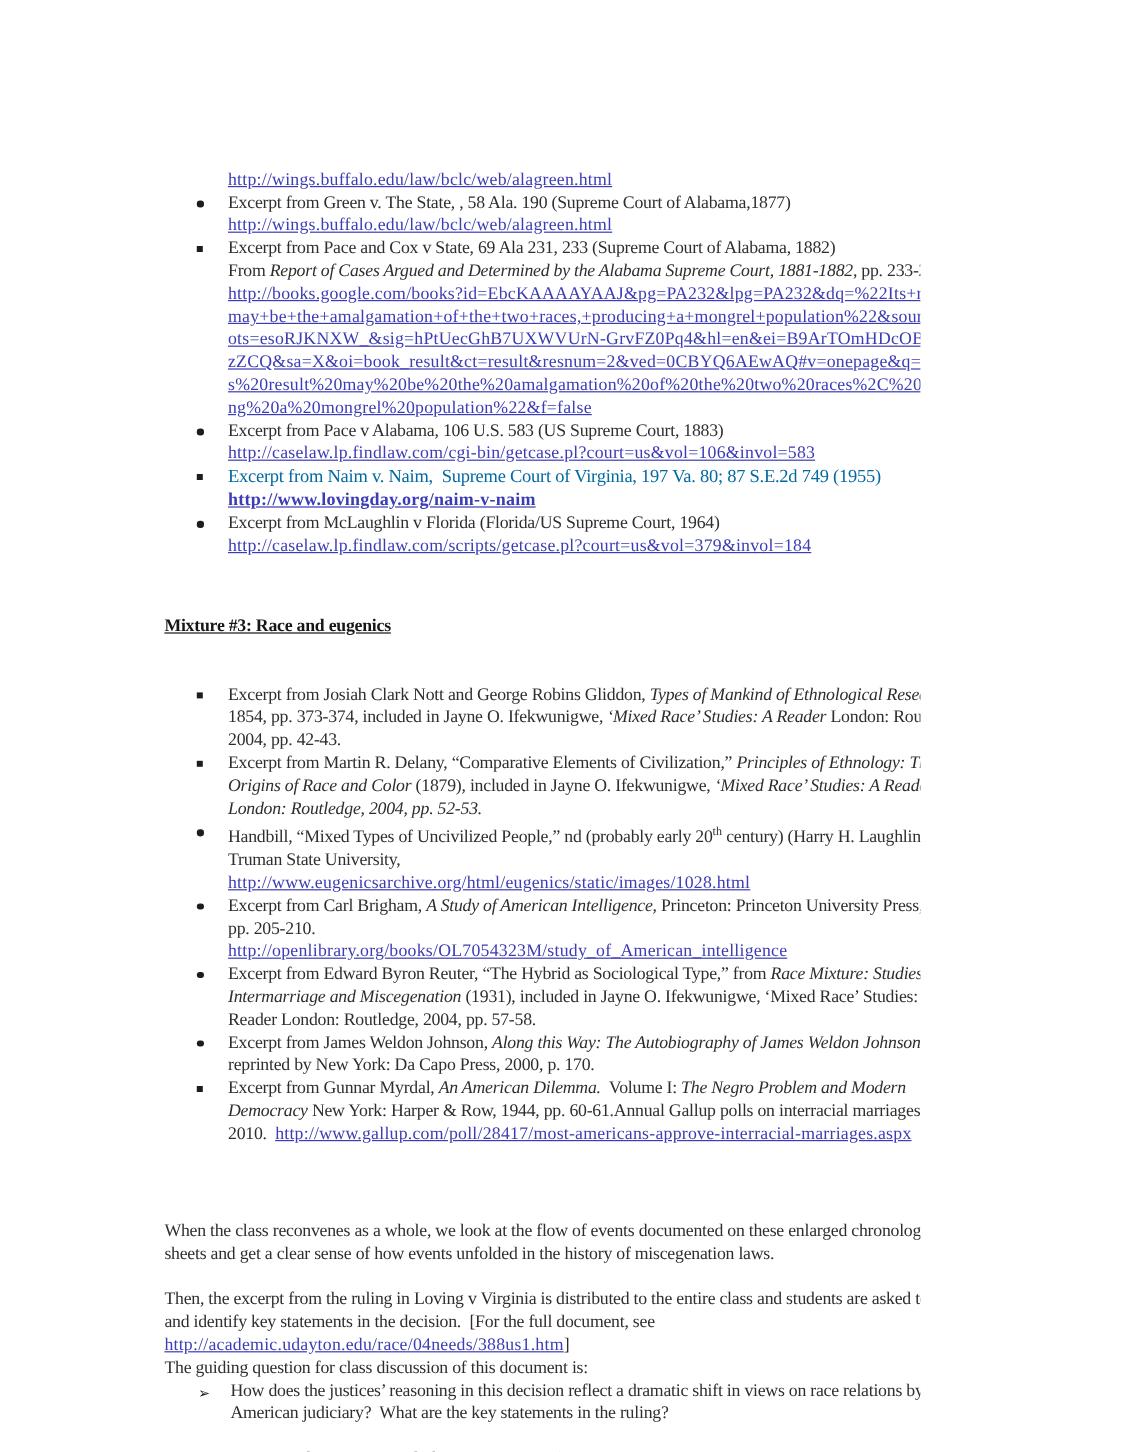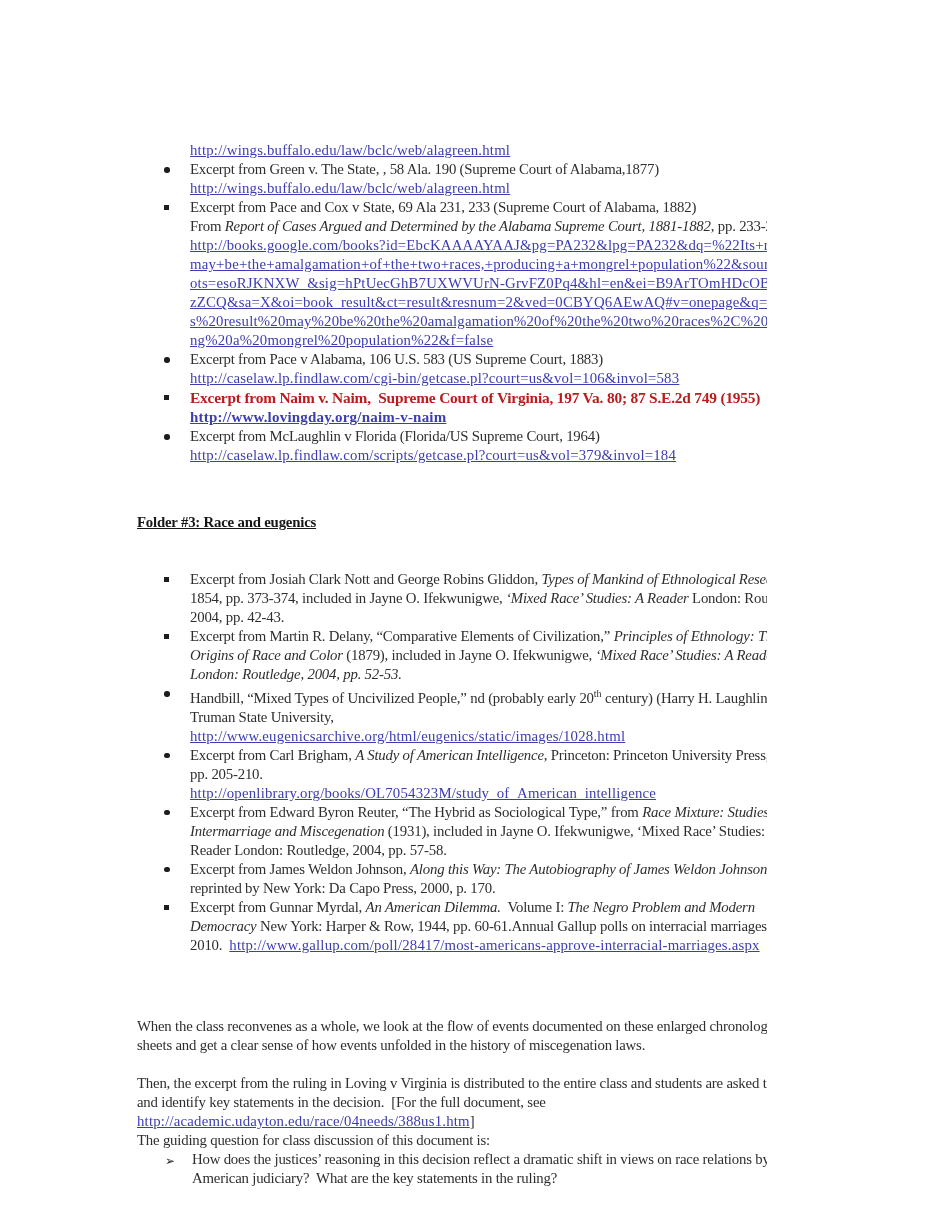--- a/index.html
+++ b/index.html
@@ -35,21 +35,21 @@
   .lnk {
     color: #3c3cb4;
     text-decoration: underline;
     word-break: break-all;
     letter-spacing: 0.2px;
     cursor: pointer;
   }
   .lnk.bold { font-weight: bold; font-size: 15px; }
   .rn  { }
   .ri  { font-style: italic; }
-  .rb  { font-weight: bold; color: #b91c1c; font-size: 15.4px; }
+  .rb  { font-weight: normal; color: #0369a1; font-size: 15.4px; }
   .ru  { text-decoration: underline; color: #242424; }
   .rsup{ vertical-align: super; font-size: 10px; letter-spacing: 0; }
   .heading {
     font-weight: bold;
     text-decoration: underline;
     color: #161616;
     margin-top: 10px;
   }
   #body-blocks { margin-top: 24px; }
   .para { }
@@ -63,17 +63,17 @@
     padding-top: 2px;
     color: #222222;
   }
 </style>
 </head>
 <body>
 
 <div class="page">
   <div class="content">
     <div id="list-cases" class="blist"><div class="li"><span class="marker"></span><span class="li-body"><a class="lnk">http://wings.buffalo.edu/law/bclc/web/alagreen.html</a></span></div><div class="li"><span class="marker"><span class="disc"></span></span><span class="li-body"><span class="rn">Excerpt from Green v. The State, , 58 Ala. 190 (Supreme Court of Alabama,1877)</span><br><a class="lnk">http://wings.buffalo.edu/law/bclc/web/alagreen.html</a></span></div><div class="li"><span class="marker"><span class="square"></span></span><span class="li-body"><span class="rn">Excerpt from Pace and Cox v State, 69 Ala 231, 233 (Supreme Court of Alabama, 1882)</span><br><span class="rn">From </span><span class="ri">Report of Cases Argued and Determined by the Alabama Supreme Court, 1881-1882</span><span class="rn">, pp. 233-234.</span><br><a class="lnk">http://books.google.com/books?id=EbcKAAAAYAAJ&amp;pg=PA232&amp;lpg=PA232&amp;dq=%22Its+result+may+be+the+amalgamation+of+the+two+races,+producing+a+mongrel+population%22&amp;source=bl&amp;ots=esoRJKNXW_&amp;sig=hPtUecGhB7UXWVUrN-GrvFZ0Pq4&amp;hl=en&amp;ei=B9ArTOmHDcOBlAeh3azZCQ&amp;sa=X&amp;oi=book_result&amp;ct=result&amp;resnum=2&amp;ved=0CBYQ6AEwAQ#v=onepage&amp;q=%22Its%20result%20may%20be%20the%20amalgamation%20of%20the%20two%20races%2C%20producing%20a%20mongrel%20population%22&amp;f=false</a></span></div><div class="li"><span class="marker"><span class="disc"></span></span><span class="li-body"><span class="rn">Excerpt from Pace v Alabama, 106 U.S. 583 (US Supreme Court, 1883)</span><br><a class="lnk">http://caselaw.lp.findlaw.com/cgi-bin/getcase.pl?court=us&amp;vol=106&amp;invol=583</a></span></div><div class="li"><span class="marker"><span class="square"></span></span><span class="li-body"><span class="rb">Excerpt from Naim v. Naim,  Supreme Court of Virginia, 197 Va. 80; 87 S.E.2d 749 (1955)</span><br><a class="lnk bold">http://www.lovingday.org/naim-v-naim</a></span></div><div class="li"><span class="marker"><span class="disc"></span></span><span class="li-body"><span class="rn">Excerpt from McLaughlin v Florida (Florida/US Supreme Court, 1964)</span><br><a class="lnk">http://caselaw.lp.findlaw.com/scripts/getcase.pl?court=us&amp;vol=379&amp;invol=184</a></span></div></div>
-    <div class="heading">Folder #3: Race and eugenics</div>
+    <div class="heading">Mixture #3: Race and eugenics</div>
     <div id="list-eugenics" class="blist"><div class="li"><span class="marker"><span class="square"></span></span><span class="li-body"><span class="rn">Excerpt from Josiah Clark Nott and George Robins Gliddon, </span><span class="ri">Types of Mankind of Ethnological Researches</span><span class="rn">, 1854, pp. 373-374, included in Jayne O. Ifekwunigwe, </span><span class="ri">‘Mixed Race’ Studies: A Reader</span><span class="rn"> London: Routledge, 2004, pp. 42-43.</span></span></div><div class="li"><span class="marker"><span class="square"></span></span><span class="li-body"><span class="rn">Excerpt from Martin R. Delany, “Comparative Elements of Civilization,” </span><span class="ri">Principles of Ethnology: The Origins of Race and Color</span><span class="rn"> (1879), included in Jayne O. Ifekwunigwe, </span><span class="ri">‘Mixed Race’ Studies: A Reader London: Routledge, 2004, pp. 52-53.</span></span></div><div class="li"><span class="marker"><span class="disc"></span></span><span class="li-body"><span class="rn">Handbill, “Mixed Types of Uncivilized People,” nd (probably early 20</span><span class="rsup">th</span><span class="rn"> century) (Harry H. Laughlin Papers, Truman State University,</span><br><a class="lnk">http://www.eugenicsarchive.org/html/eugenics/static/images/1028.html</a></span></div><div class="li"><span class="marker"><span class="disc"></span></span><span class="li-body"><span class="rn">Excerpt from Carl Brigham, </span><span class="ri">A Study of American Intelligence</span><span class="rn">, Princeton: Princeton University Press, 1923, pp. 205-210.</span><br><a class="lnk">http://openlibrary.org/books/OL7054323M/study_of_American_intelligence</a></span></div><div class="li"><span class="marker"><span class="disc"></span></span><span class="li-body"><span class="rn">Excerpt from Edward Byron Reuter, “The Hybrid as Sociological Type,” from </span><span class="ri">Race Mixture: Studies in Intermarriage and Miscegenation</span><span class="rn"> (1931), included in Jayne O. Ifekwunigwe, ‘Mixed Race’ Studies: A Reader London: Routledge, 2004, pp. 57-58.</span></span></div><div class="li"><span class="marker"><span class="disc"></span></span><span class="li-body"><span class="rn">Excerpt from James Weldon Johnson, </span><span class="ri">Along this Way: The Autobiography of James Weldon Johnson</span><span class="rn"> (1933), reprinted by New York: Da Capo Press, 2000, p. 170.</span></span></div><div class="li"><span class="marker"><span class="square"></span></span><span class="li-body"><span class="rn">Excerpt from Gunnar Myrdal, </span><span class="ri">An American Dilemma.</span><span class="rn">  Volume I: </span><span class="ri">The Negro Problem and Modern Democracy</span><span class="rn"> New York: Harper &amp; Row, 1944, pp. 60-61.Annual Gallup polls on interracial marriages, 1958-2010.  </span><a class="lnk">http://www.gallup.com/poll/28417/most-americans-approve-interracial-marriages.aspx</a></span></div></div>
     <div id="body-blocks"><div class="para"><span class="rn">When the class reconvenes as a whole, we look at the flow of events documented on these enlarged chronological sheets and get a clear sense of how events unfolded in the history of miscegenation laws.</span></div><div class="gap"></div><div class="para"><span class="rn">Then, the excerpt from the ruling in Loving v Virginia is distributed to the entire class and students are asked to read it and identify key statements in the decision.  [For the full document, see</span><br><a class="lnk">http://academic.udayton.edu/race/04needs/388us1.htm</a><span class="rn">]</span></div><div class="para"><span class="rn">The guiding question for class discussion of this document is:</span></div><div class="arrow-item"><span class="arrow-marker">➢</span><span class="li-body"><span class="rn">How does the justices’ reasoning in this decision reflect a dramatic shift in views on race relations by the American judiciary?  What are the key statements in the ruling?</span></span></div><div class="gap"></div><div class="para"><span class="ru">Summary question/closure activity (link to current events):</span></div></div>
   </div>
 </div>
 
 </body></html>

